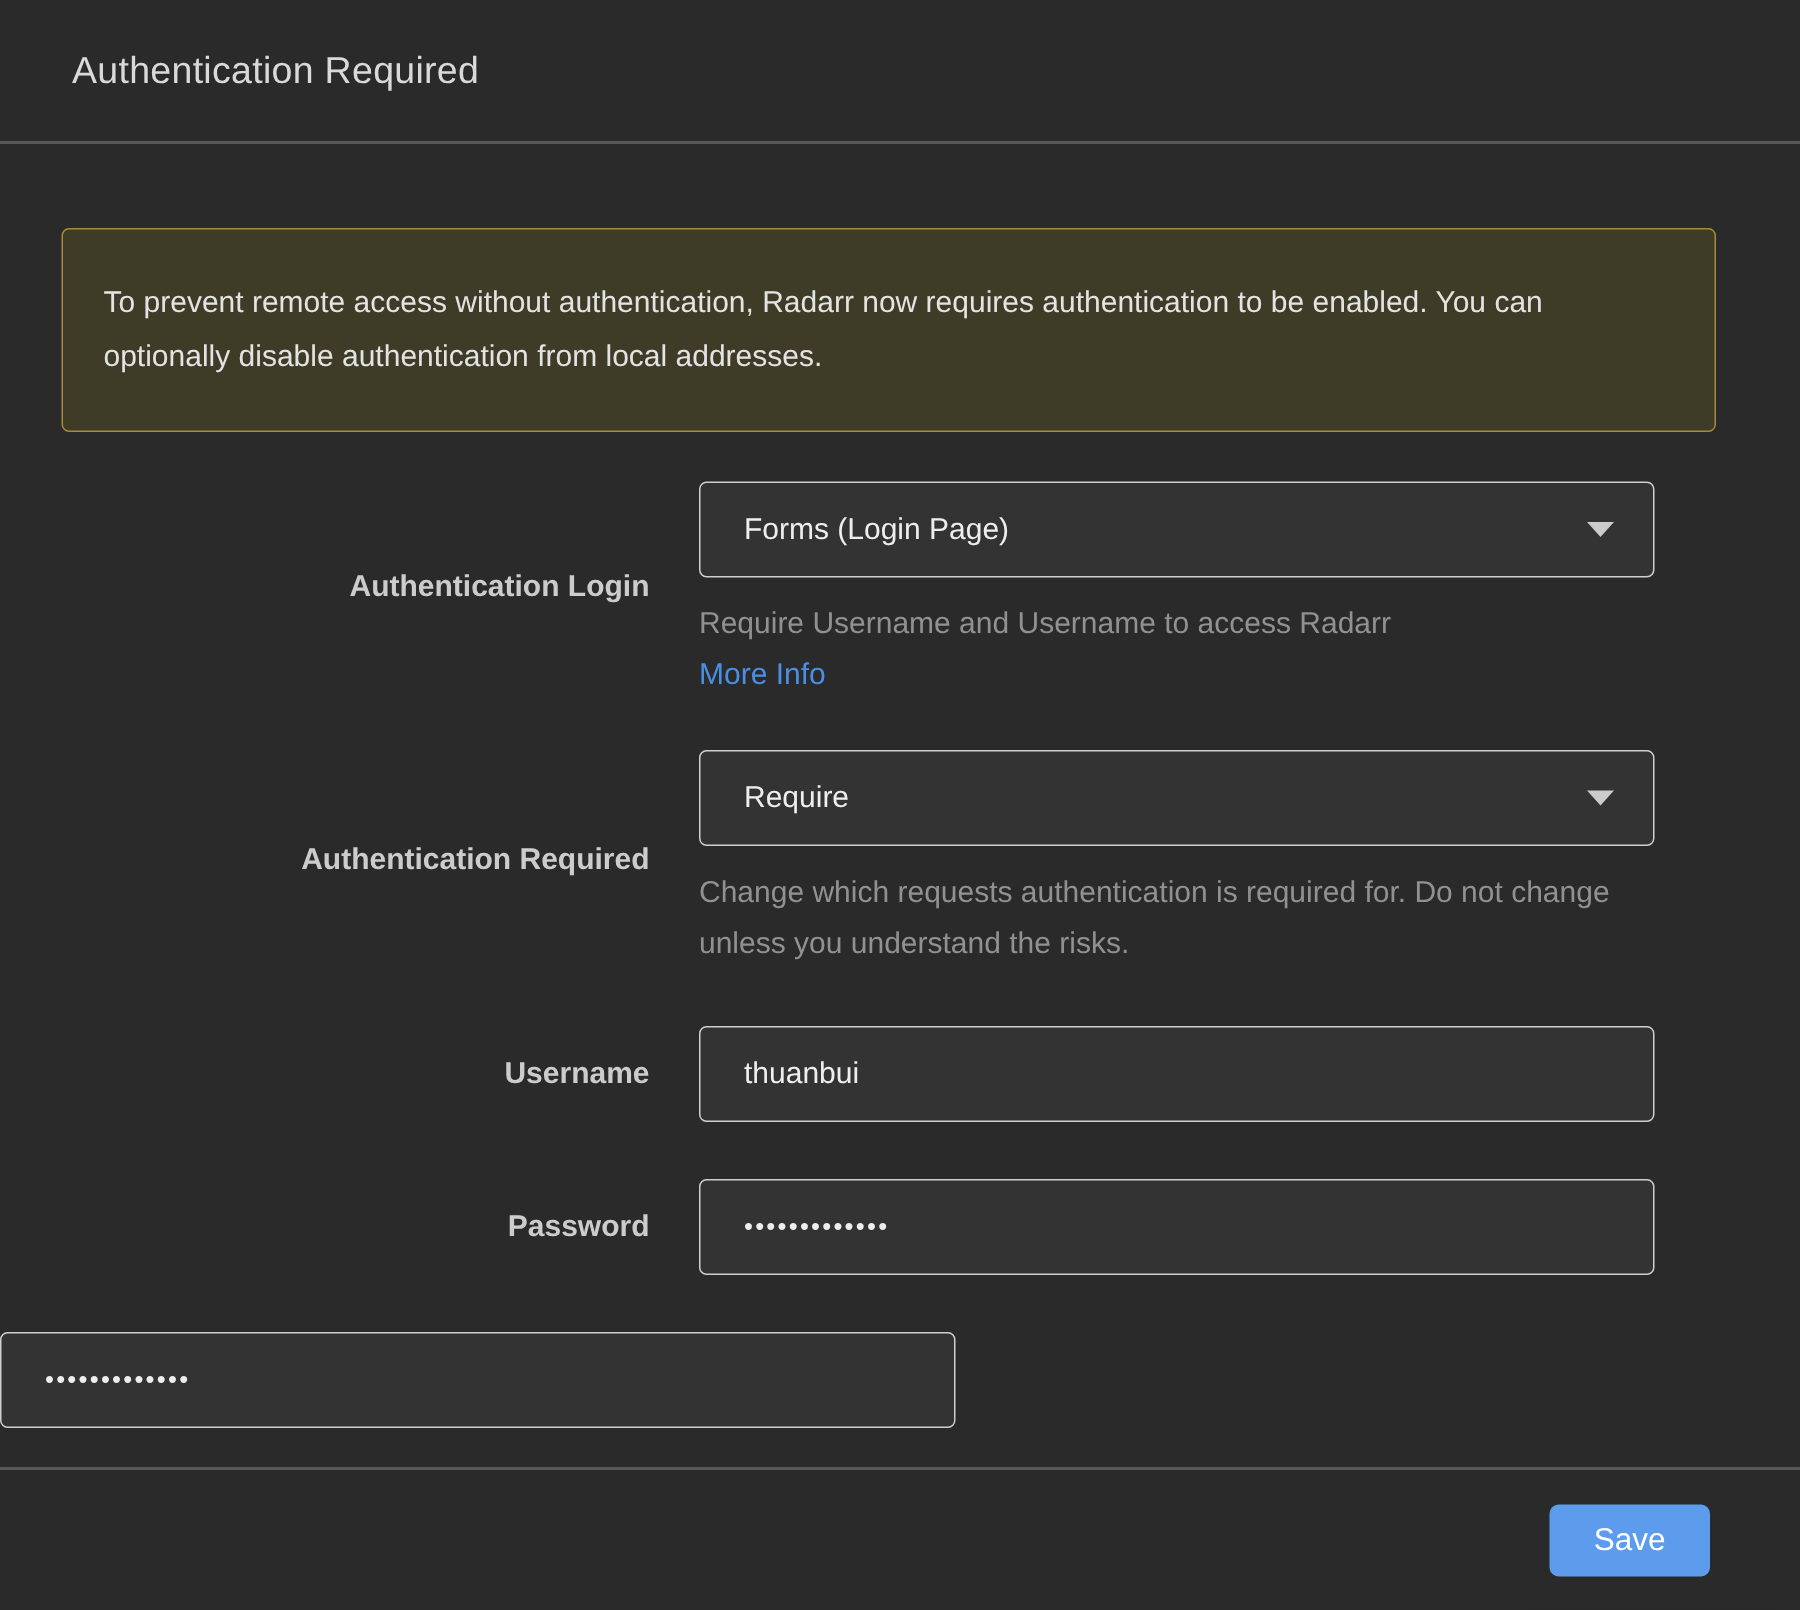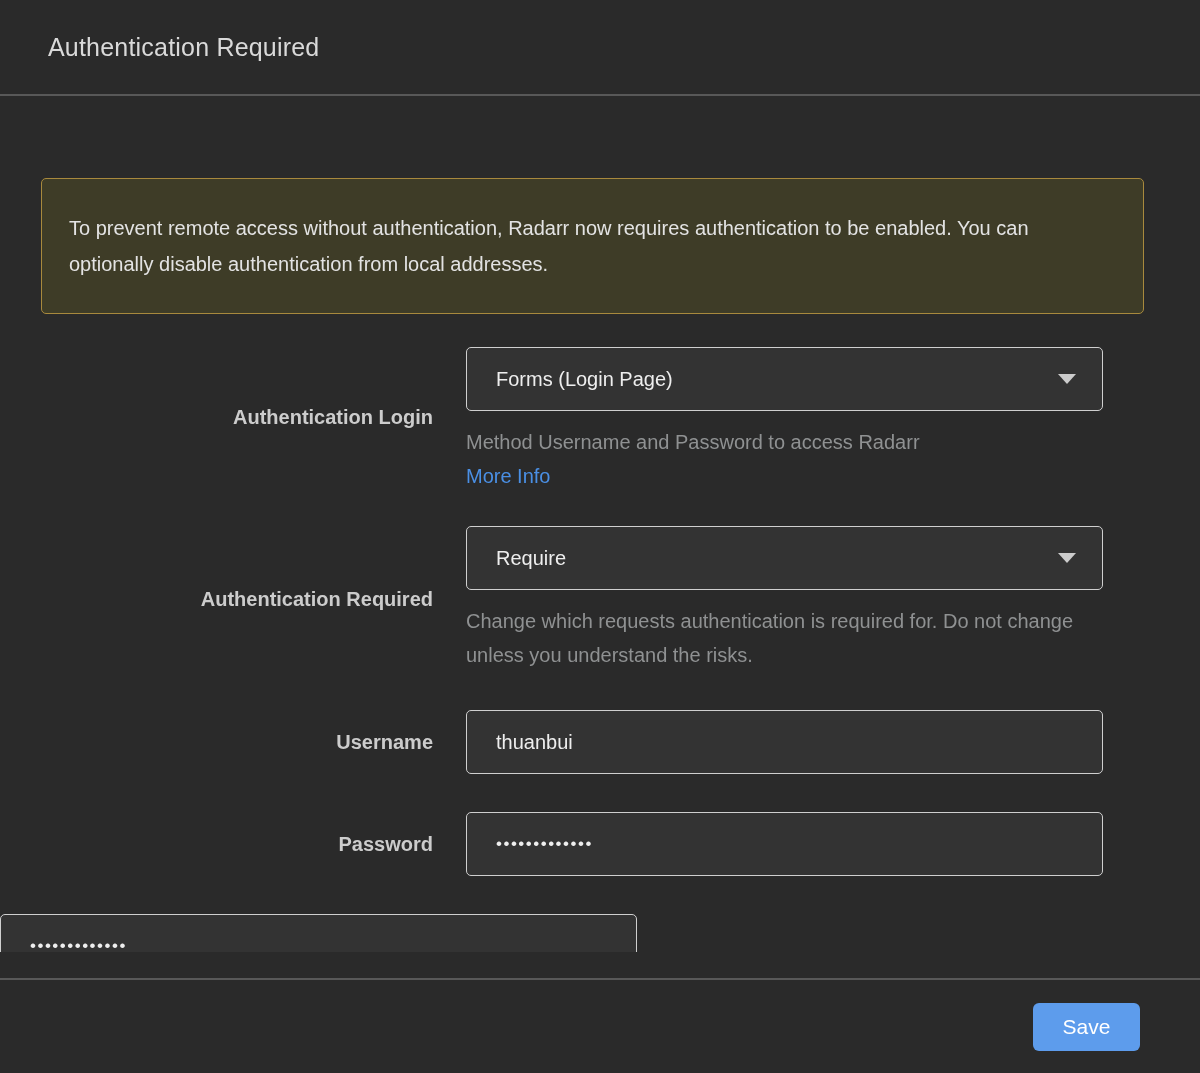--- a/index.html
+++ b/index.html
@@ -9,21 +9,20 @@
     background: #2a2a2a;
     color: #e1e1e1;
     overflow: hidden;
   }
   .modal {
     width: 1200px;
     height: 1073px;
     display: flex;
     flex-direction: column;
     background: #2a2a2a;
-    gap: 26px;
   }
   
   .modal-header {
     flex: 0 0 96px;
     display: flex;
     align-items: center;
     padding: 0 48px;
     border-bottom: 2px solid #585858;
   }
   .modal-title {
@@ -148,21 +147,21 @@
       <span>To prevent remote access without authentication, Radarr now requires authentication to be enabled. You can optionally disable authentication from local addresses.</span>
     </div>
 
     <div class="form-row">
       <div class="form-label">Authentication Login</div>
       <div class="form-control-col">
         <div class="select-box">
           <span>Forms (Login Page)</span>
           <span class="caret-down"></span>
         </div>
-        <div class="help-text">Method Username and Password to access Radarr</div>
+        <div class="help-text">Require Username and Username to access Radarr</div>
         <a class="more-info-link">More Info</a>
       </div>
     </div>
 
     <div class="form-row">
       <div class="form-label">Authentication Required</div>
       <div class="form-control-col">
         <div class="select-box">
           <span>Require</span>
           <span class="caret-down"></span>

